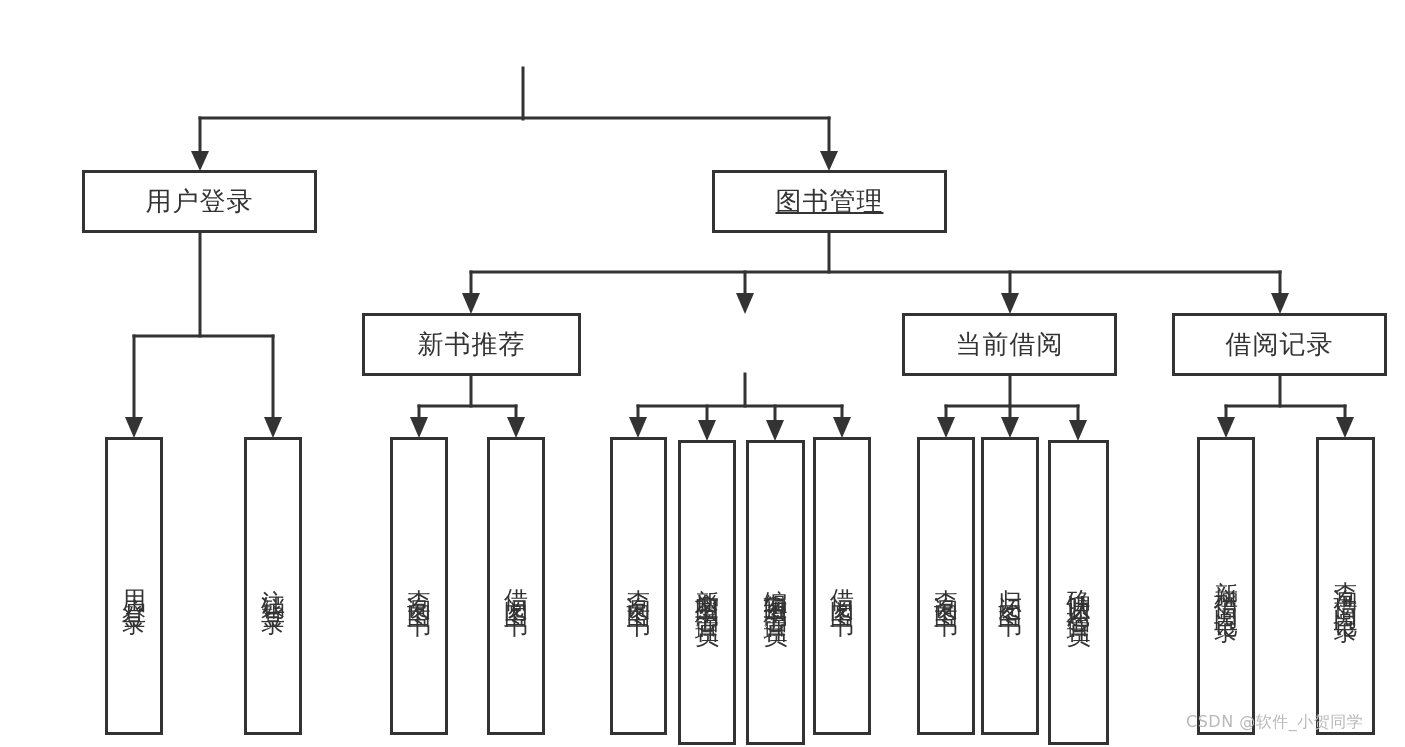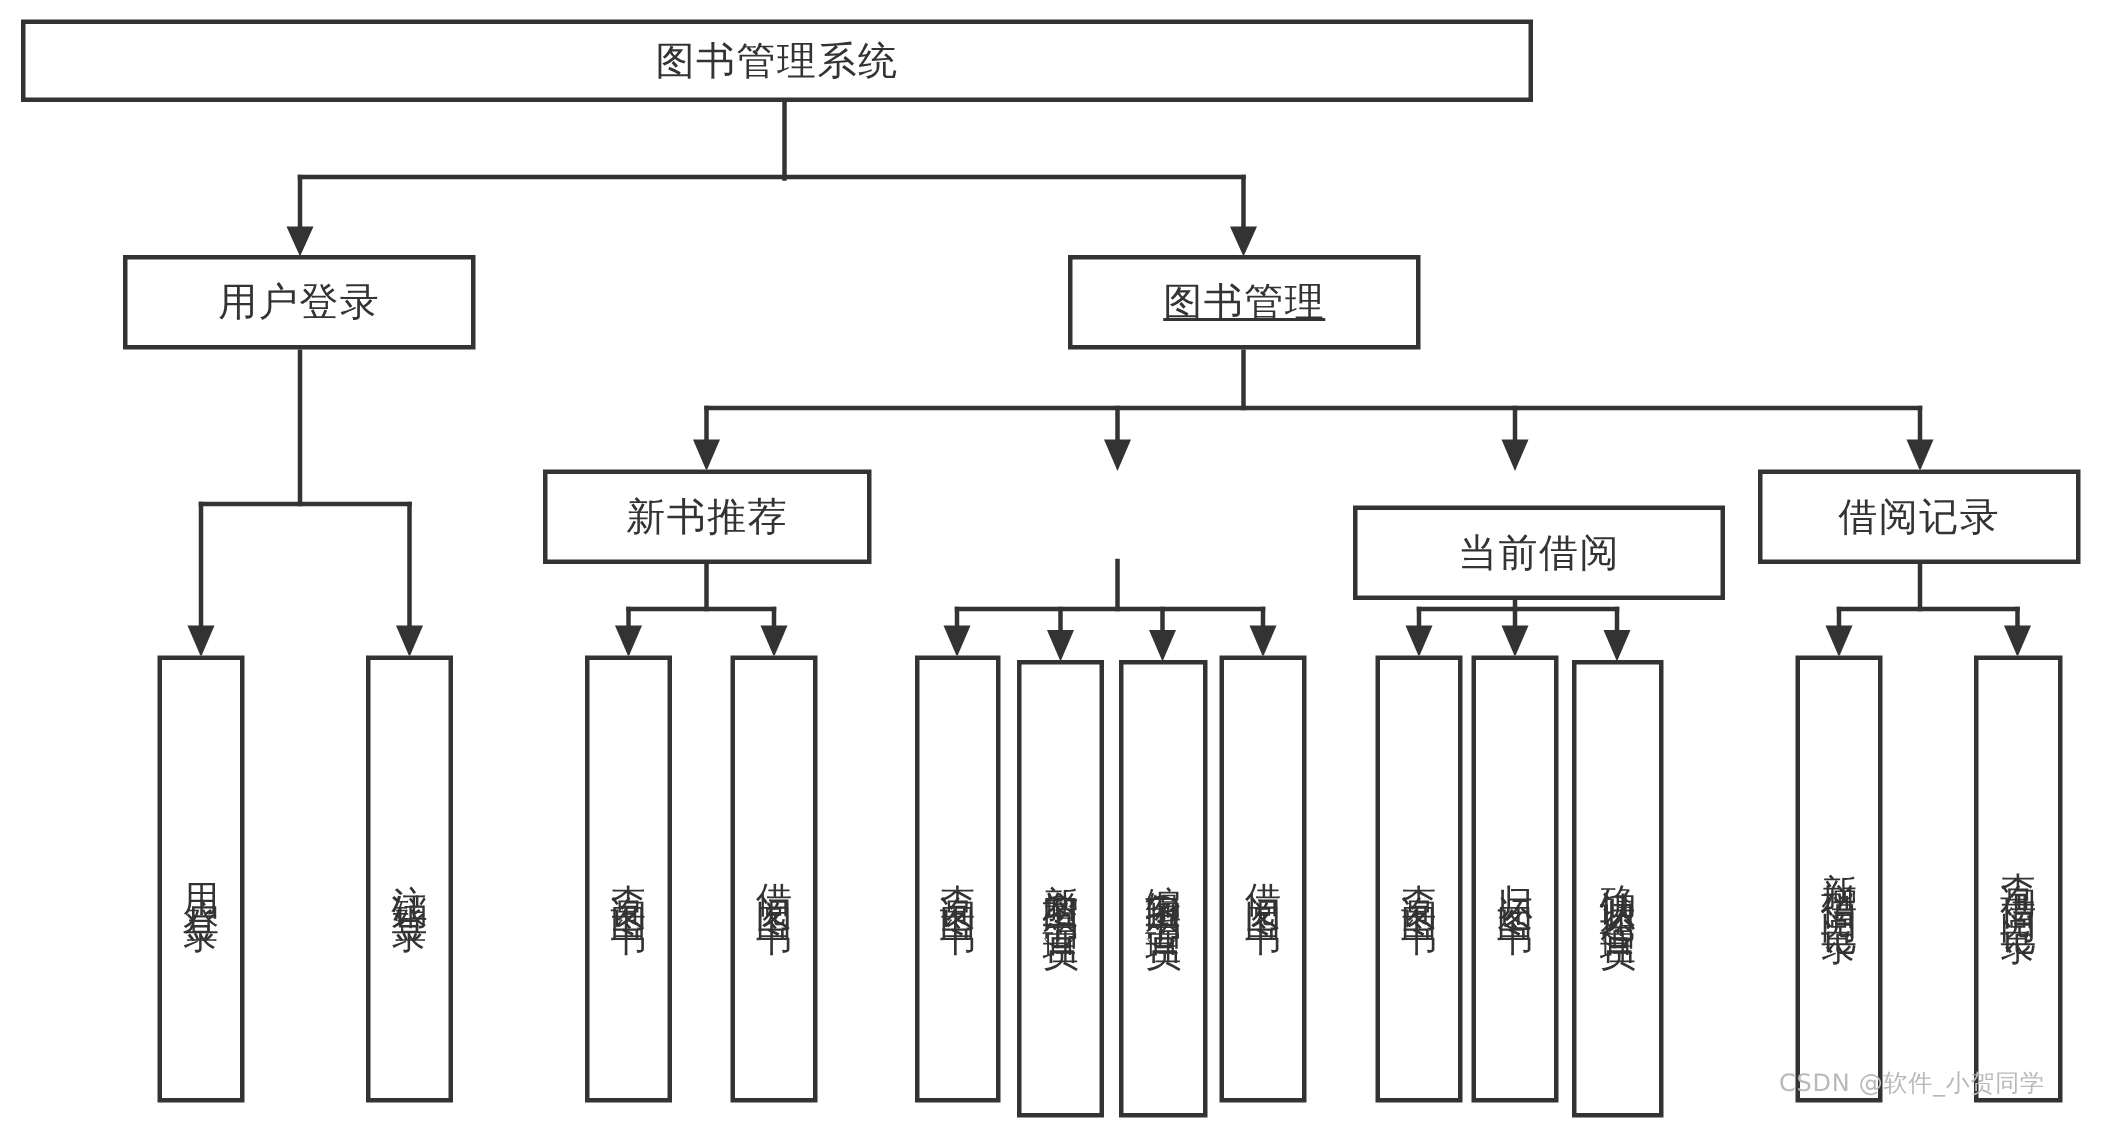--- a/index.html
+++ b/index.html
@@ -103,27 +103,26 @@
     <g>
       <line x1="1280" y1="374" x2="1280" y2="406"></line>
       <line x1="1226" y1="406" x2="1345" y2="406"></line>
       <line x1="1226" y1="406" x2="1226" y2="424"></line>
       <polygon points="1217,417 1235,417 1226,438"></polygon>
       <line x1="1345" y1="406" x2="1345" y2="424"></line>
       <polygon points="1336,417 1354,417 1345,438"></polygon>
     </g>
   </svg>
 
-  <div class="hbox" style="left:14px;top:13px;width:1008px;height:55px;">图书管理系统</div>
 
   <div class="hbox" style="left:82px;top:170px;width:235px;height:63px;">用户登录</div>
   <div class="hbox" style="left:712px;top:170px;width:235px;height:63px;text-decoration:underline;">图书管理</div>
 
   <div class="hbox" style="left:362px;top:313px;width:219px;height:63px;text-align:center;">新书推荐</div>
-  <div class="hbox" style="left:902px;top:313px;width:248px;height:63px;margin-top:24px;">当前借阅</div>
+  <div class="hbox" style="left:902px;top:313px;width:215px;height:63px;">当前借阅</div>
   <div class="hbox" style="left:1172px;top:313px;width:215px;height:63px;">借阅记录</div>
 
   <div class="vbox" style="left:105px;top:437px;width:58px;height:298px;">用户登录</div>
   <div class="vbox" style="left:244px;top:437px;width:58px;height:298px;">注销登录</div>
 
   <div class="vbox" style="left:390px;top:437px;width:58px;height:298px;">查询图书</div>
   <div class="vbox" style="left:487px;top:437px;width:58px;height:298px;">借阅图书</div>
 
   <div class="vbox" style="left:610px;top:437px;width:57px;height:298px;">查询图书</div>
   <div class="vbox long" style="left:678px;top:440px;width:58px;height:305px;">新增图书（管理员）</div>

